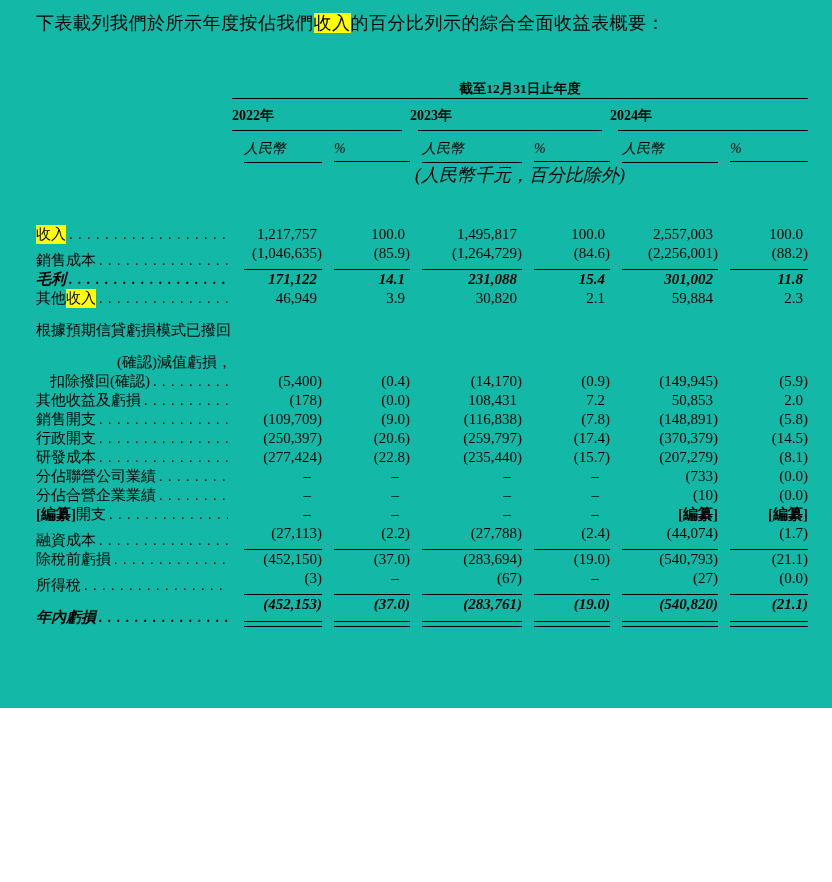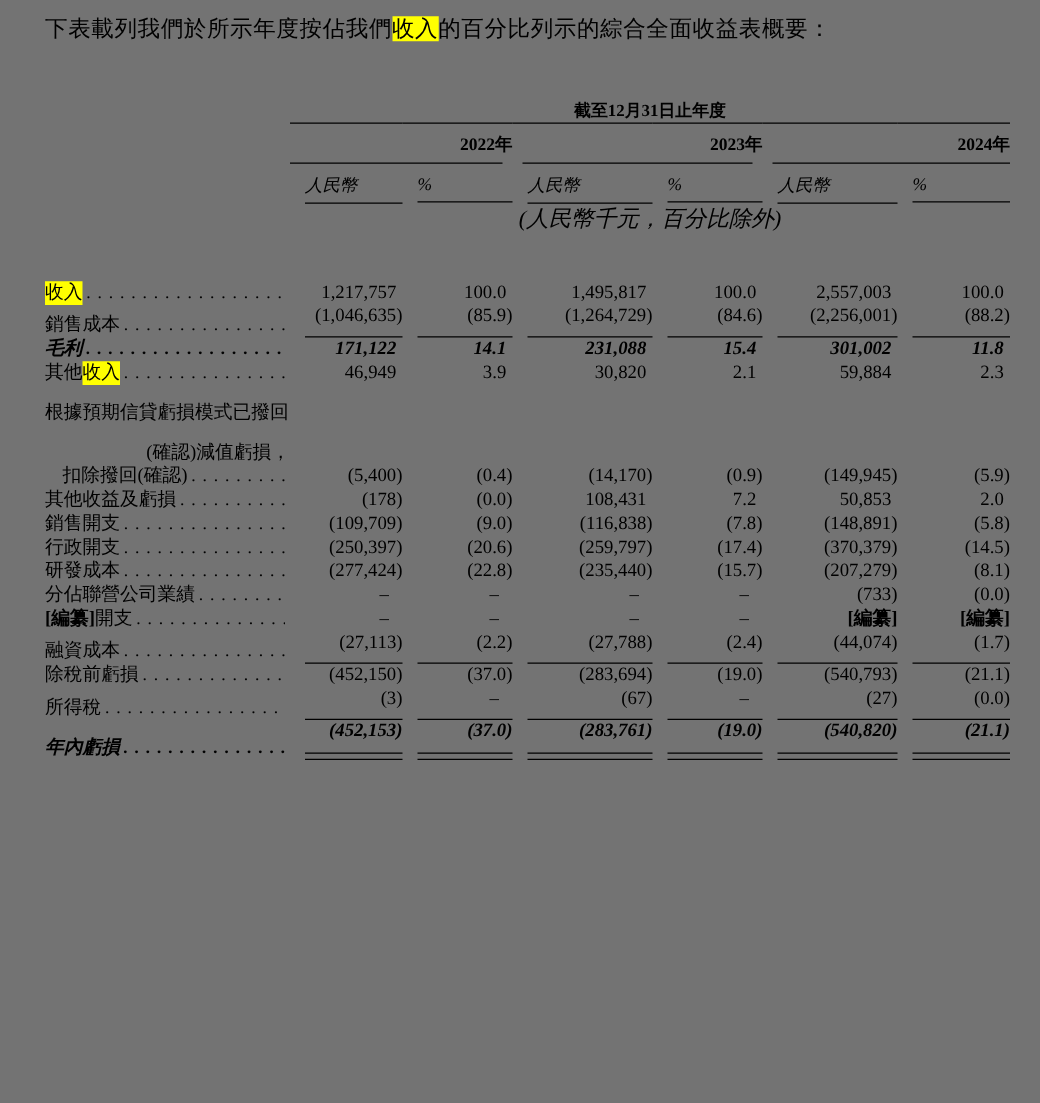--- a/index.html
+++ b/index.html
@@ -5,22 +5,22 @@
   html, body {
     margin: 0;
     padding: 0;
     background: #ffffff;
     color: #000000;
     font-family: "Liberation Serif", "DejaVu Serif", serif;
   }
   .page {
     position: relative;
     width: 832px;
-    height: 882px;
-    background: #737373;
+    height: 708px;
+    background: #14b8a6;
     overflow: hidden;
     box-sizing: border-box;
     padding: 10px 22px 0 36px;
   }
   .title {
     font-size: 18px;
     line-height: 26px;
     letter-spacing: 0.5px;
     white-space: nowrap;
   }
@@ -36,21 +36,21 @@
 
   
   td.period {
     border-bottom: 1.6px solid #000;
     text-align: center;
     font-weight: bold;
     font-size: 13.5px;
     padding-bottom: 3px;
   }
   .grp {
-    text-align: right;
+    text-align: left;
     font-weight: bold;
     font-size: 14px;
     padding-top: 8px;
   }
   .grpline { border-bottom: 1.4px solid #000; margin: 5px 8px 0 8px; }
   .g-first .grpline { margin-left: 0; }
   .g-last  .grpline { margin-right: 0; }
   .colh {
     font-style: italic;
     font-size: 14px;
@@ -468,20 +468,46 @@
           <td class="num">
             <div class="v">(733)</div>
           </td>
           <td class="num">
             <div class="v">(0.0)</div>
           </td>
         </tr>
         <tr class="row">
           <td class="lblcell">
             <div class="lab">
+              <span class="seg">分佔合營企業業績</span>
+              <span class="dots"></span>
+            </div>
+          </td>
+          <td class="num">
+            <div class="v dash">–</div>
+          </td>
+          <td class="num">
+            <div class="v dash">–</div>
+          </td>
+          <td class="num">
+            <div class="v dash">–</div>
+          </td>
+          <td class="num">
+            <div class="v dash">–</div>
+          </td>
+          <td class="num">
+            <div class="v">(10)</div>
+          </td>
+          <td class="num">
+            <div class="v">(0.0)</div>
+          </td>
+        </tr>
+        <tr class="row">
+          <td class="lblcell">
+            <div class="lab">
               <span class="seg segbold">[編纂]</span>
               <span class="seg">開支</span>
               <span class="dots"></span>
             </div>
           </td>
           <td class="num">
             <div class="v dash">–</div>
           </td>
           <td class="num">
             <div class="v dash">–</div>

